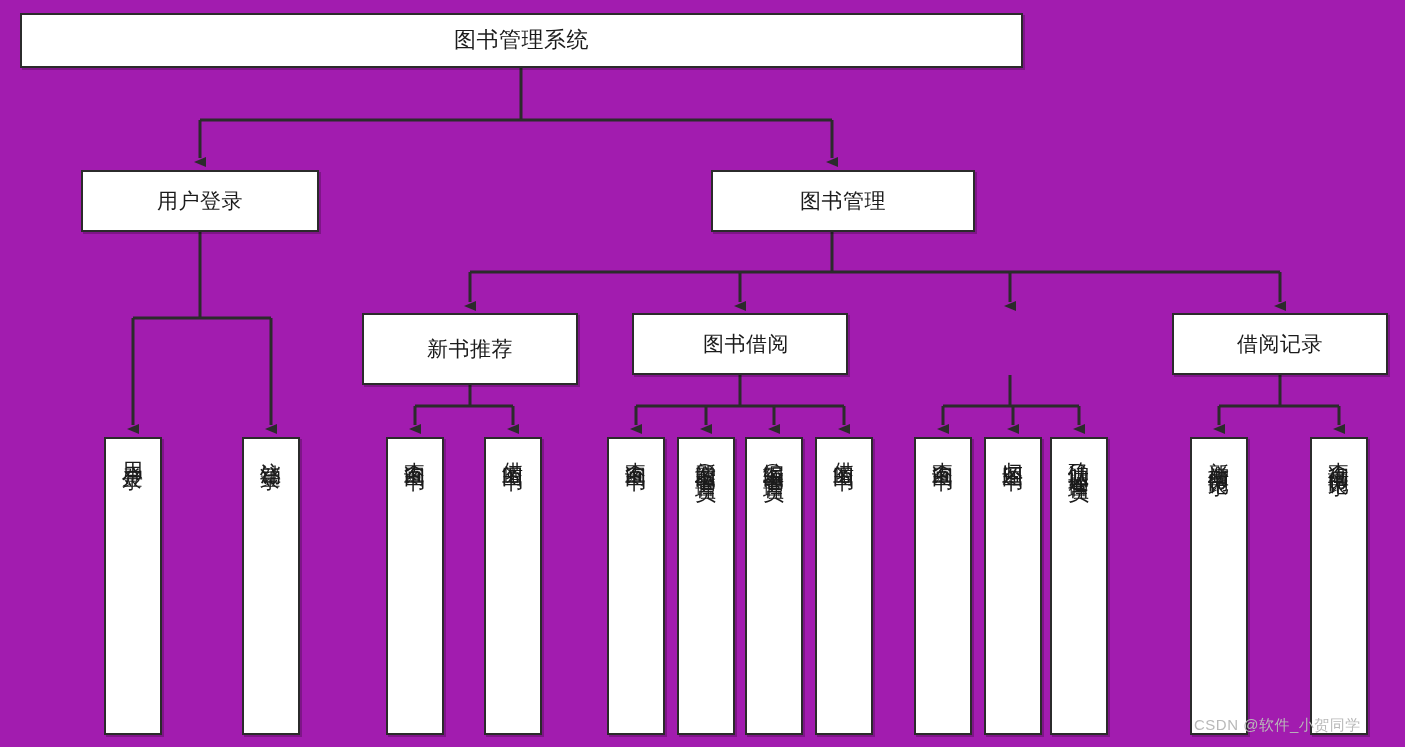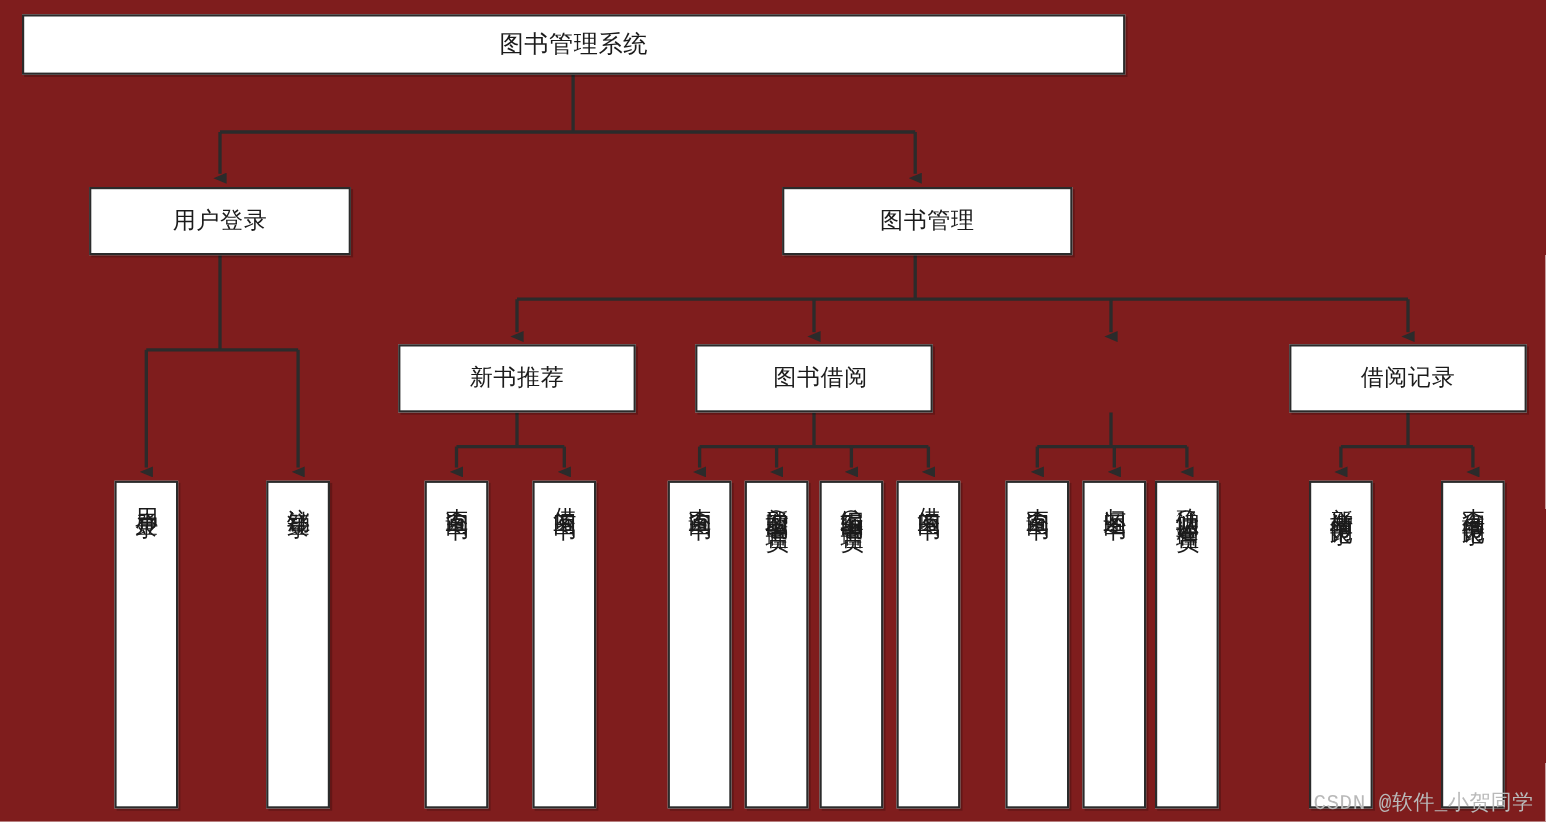--- a/index.html
+++ b/index.html
@@ -7,21 +7,21 @@
     padding: 0;
     background: #ffffff;
   }
   body {
     font-family: "Liberation Sans", "DejaVu Sans", sans-serif;
   }
   #canvas {
     position: relative;
     width: 1405px;
     height: 747px;
-    background: #7f1d1d;
+    background: #a21caf;
     overflow: hidden;
   }
   svg.edges {
     position: absolute;
     left: 0;
     top: 0;
     width: 1405px;
     height: 747px;
   }
   .node {
@@ -54,25 +54,24 @@
     font-size: 21px;
     letter-spacing: 3px;
     line-height: 1;
     display: block;
     margin: 0 auto;
   }
   .node.root .label { font-size: 22px; }
   .watermark {
     position: absolute;
     color: #b9b9b9;
-    font-size: 19px;
+    font-size: 15px;
     letter-spacing: 0.5px;
     white-space: nowrap;
     user-select: none;
-    font-family: Liberation Mono, monospace;
   }
 </style>
 </head>
 <body>
 
 <div id="canvas">
 
   <svg class="edges" viewBox="0 0 1405 747" xmlns="http://www.w3.org/2000/svg">
     <defs>
       <marker id="arrow" markerWidth="10" markerHeight="12" refX="1" refY="6" orient="auto" markerUnits="userSpaceOnUse">
@@ -139,21 +138,21 @@
     <span class="label">图书管理系统</span>
   </div>
 
   <div class="node horizontal" style="left:81px; top:170px; width:238px; height:62px;">
     <span class="label">用户登录</span>
   </div>
   <div class="node horizontal" style="left:711px; top:170px; width:264px; height:62px;">
     <span class="label">图书管理</span>
   </div>
 
-  <div class="node horizontal" style="left:362px; top:313px; width:216px; height:62px;">
+  <div class="node horizontal" style="left:362px; top:313px; width:216px; height:72px;">
     <span class="label">新书推荐</span>
   </div>
   <div class="node horizontal" style="left:632px; top:313px; width:216px; height:62px;padding-left:12px;">
     <span class="label">图书借阅</span>
   </div>
   <div class="node horizontal" style="left:1172px; top:313px; width:216px; height:62px;">
     <span class="label">借阅记录</span>
   </div>
 
   <div class="node vertical" style="left:104px; top:437px; width:58px; height:298px;">

